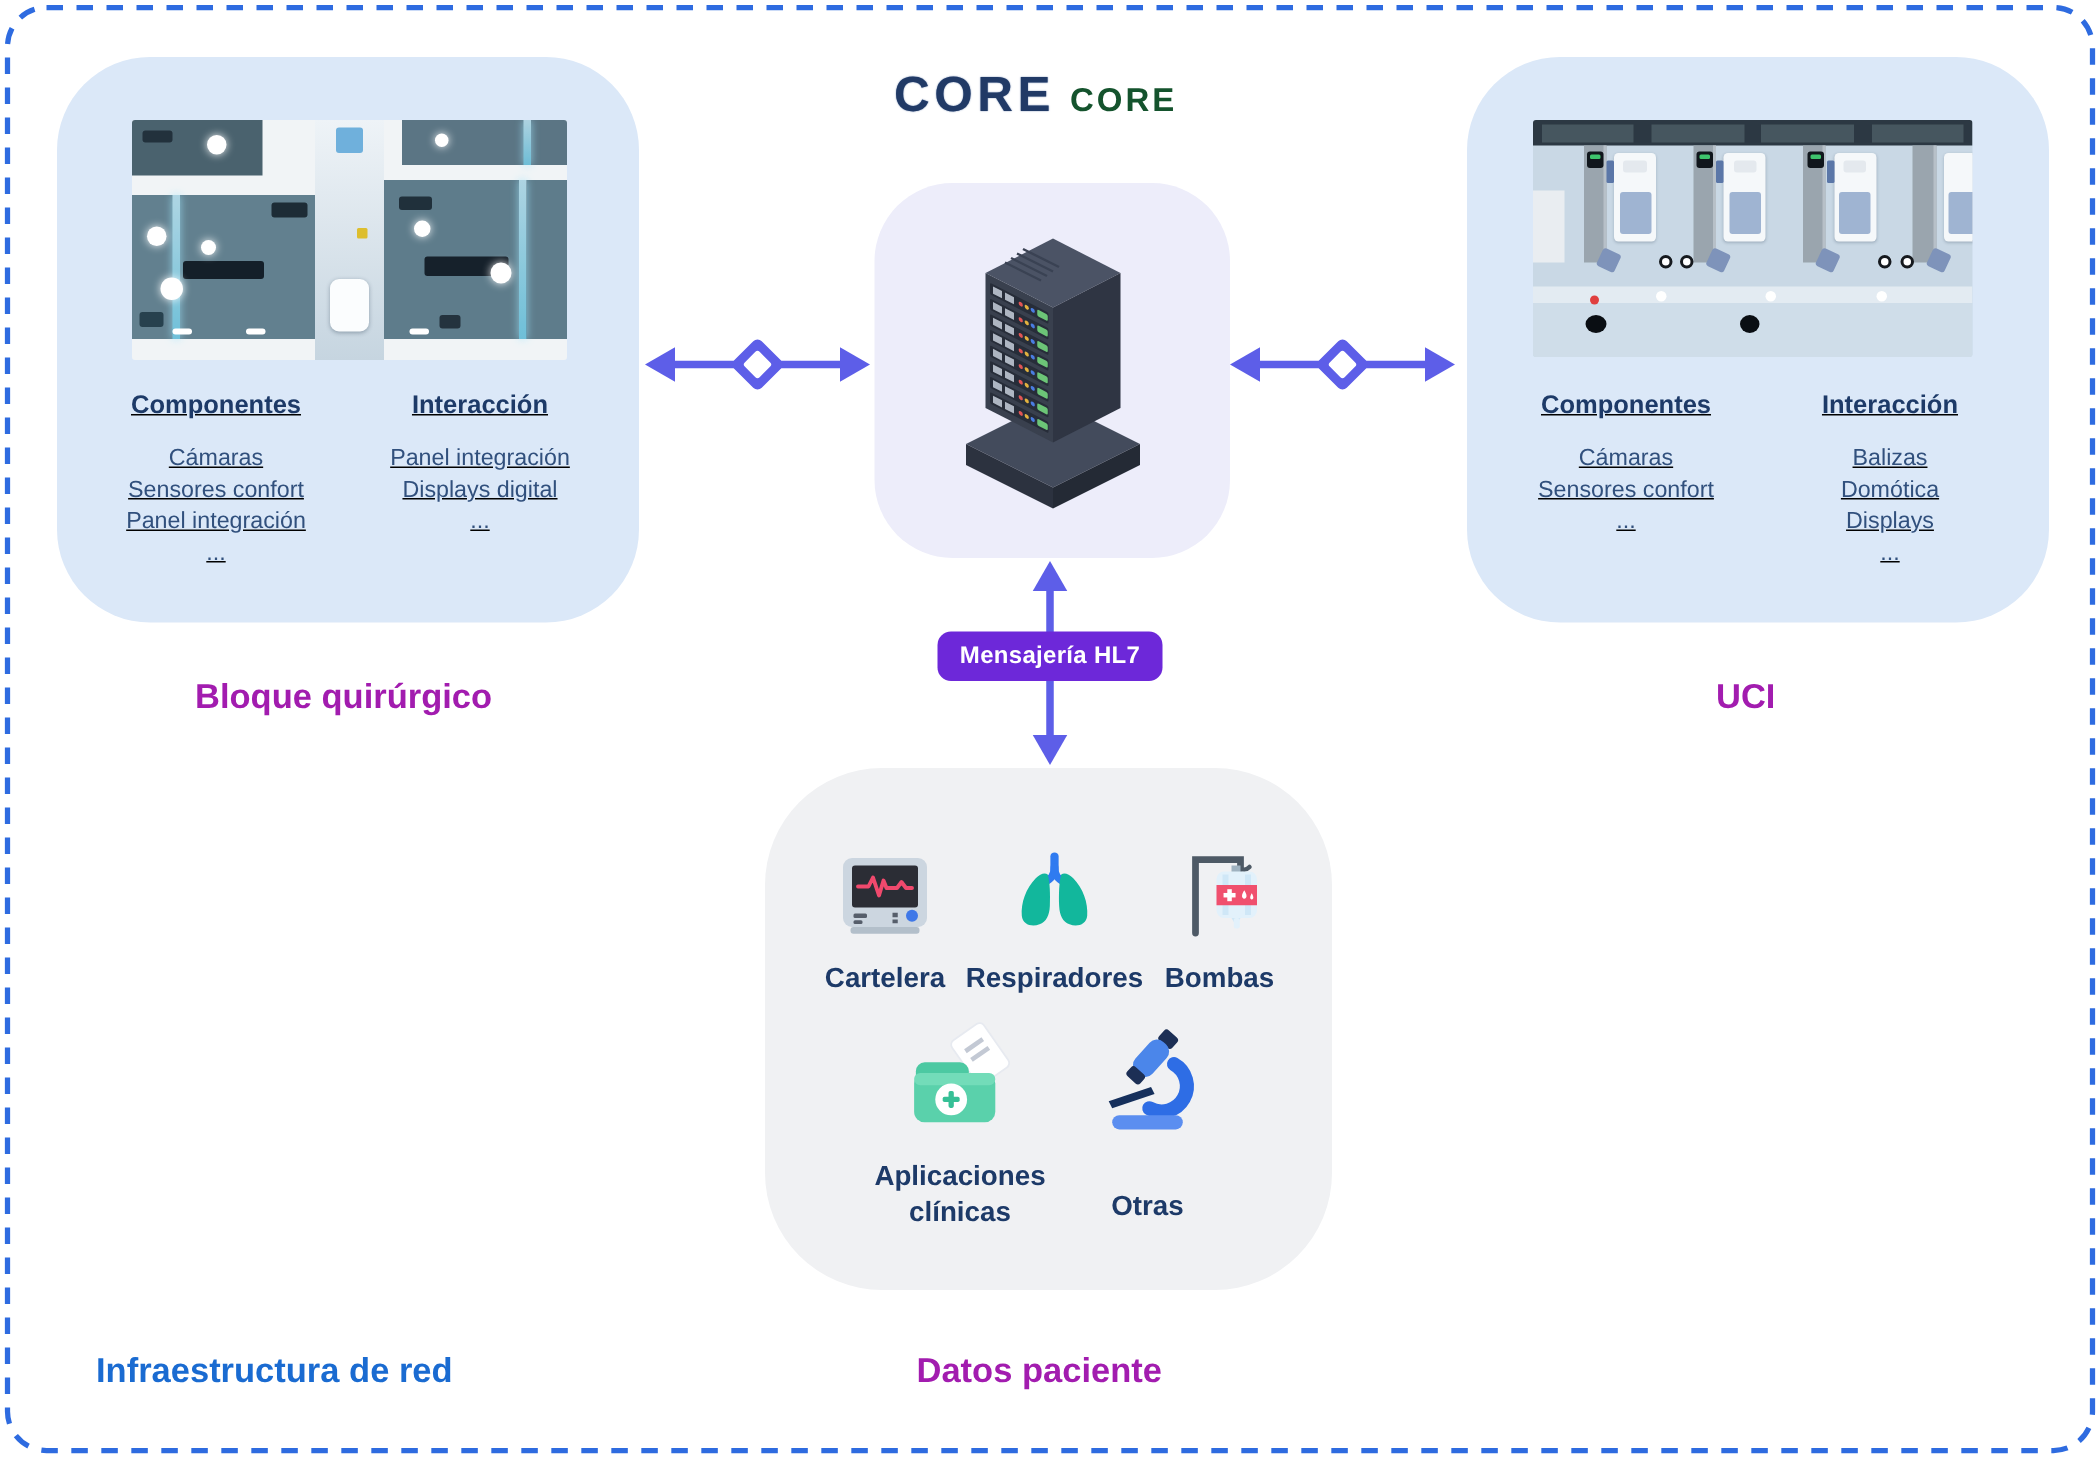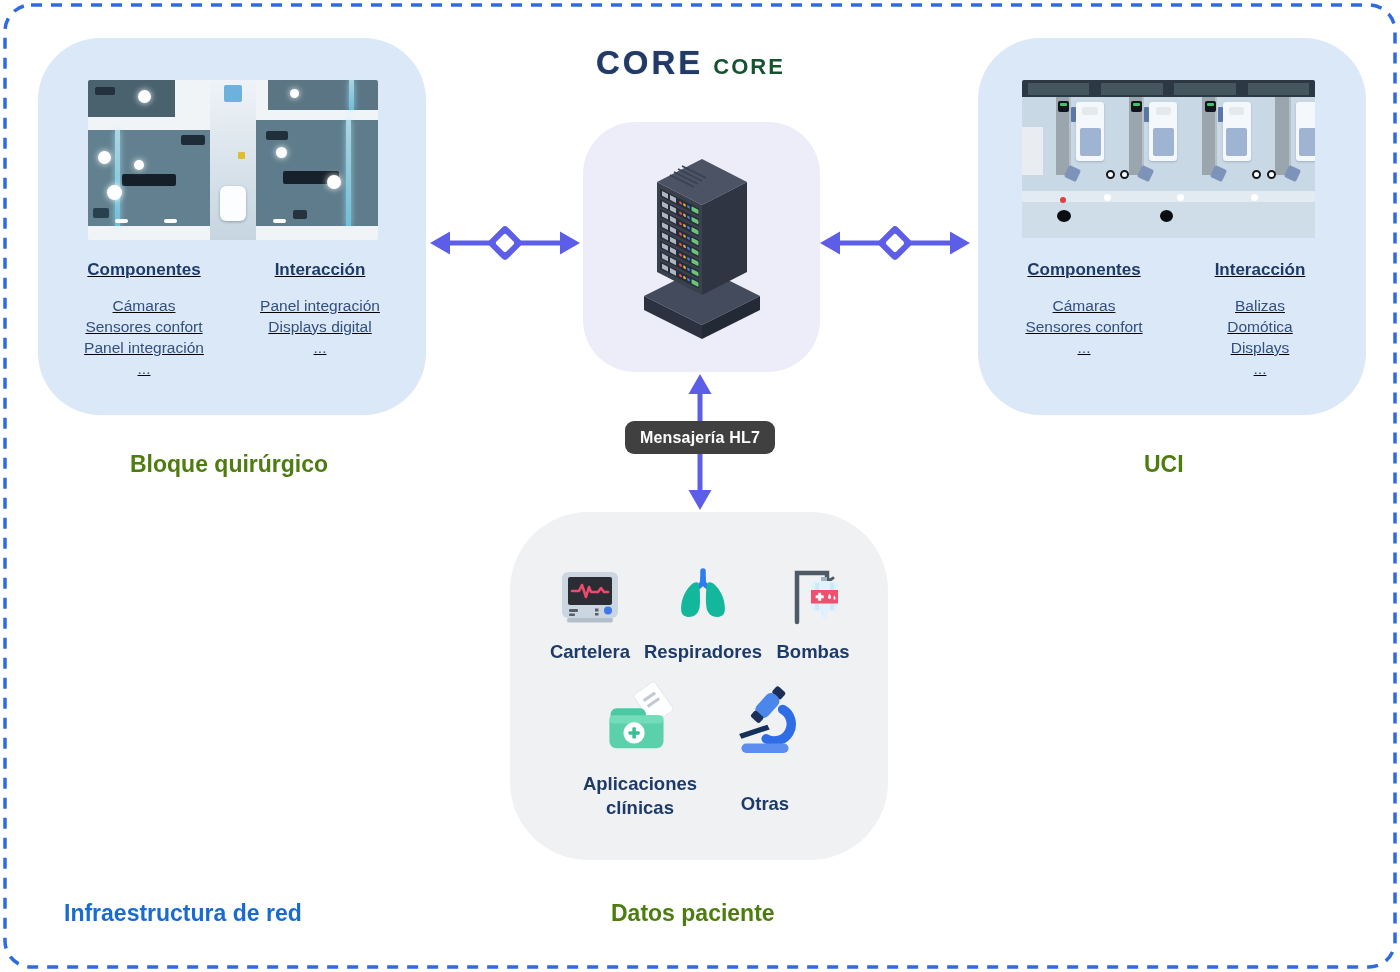--- a/index.html
+++ b/index.html
@@ -20,25 +20,25 @@
   .panel-blue{background:#dbe8f8;border-radius:62px;}
   .panel-lavender{background:#ededfa;border-radius:52px;}
   .panel-gray{background:#f0f1f3;border-radius:78px;}
 
   
   .cols{left:0;right:0;top:222px;display:flex;padding:0 18px;text-decoration:underline;}
   .col{flex:1;text-align:center;}
   .col-heading{font-size:17px;font-weight:700;color:#1d3a68;margin-bottom:15px;}
   .col-item{font-size:15.5px;color:#31507d;line-height:21px;}
 
-  .section-title{font-size:23px;font-weight:700;color:#4d7c0f;white-space:nowrap;}
+  .section-title{font-size:23px;font-weight:700;color:#a21caf;white-space:nowrap;}
   .section-title.blue{color:#1a6bd1;}
 
   
-  .pill{left:625px;top:421px;width:150px;height:33px;background:#404040;border-radius:9px;
+  .pill{left:625px;top:421px;width:150px;height:33px;background:#6d28d9;border-radius:9px;
     display:flex;align-items:center;justify-content:center;z-index:5;}
   .pill span{color:#ffffff;font-size:16px;font-weight:600;letter-spacing:.2px;}
 
   
   .pd-cell{display:flex;flex-direction:column;align-items:center;}
   .pd-label{font-size:18.5px;font-weight:600;color:#1d3a68;text-align:center;line-height:24px;margin-top:12px;}
 
   
   .art{overflow:hidden;border-radius:2px;}
   .art .a{position:absolute;}

